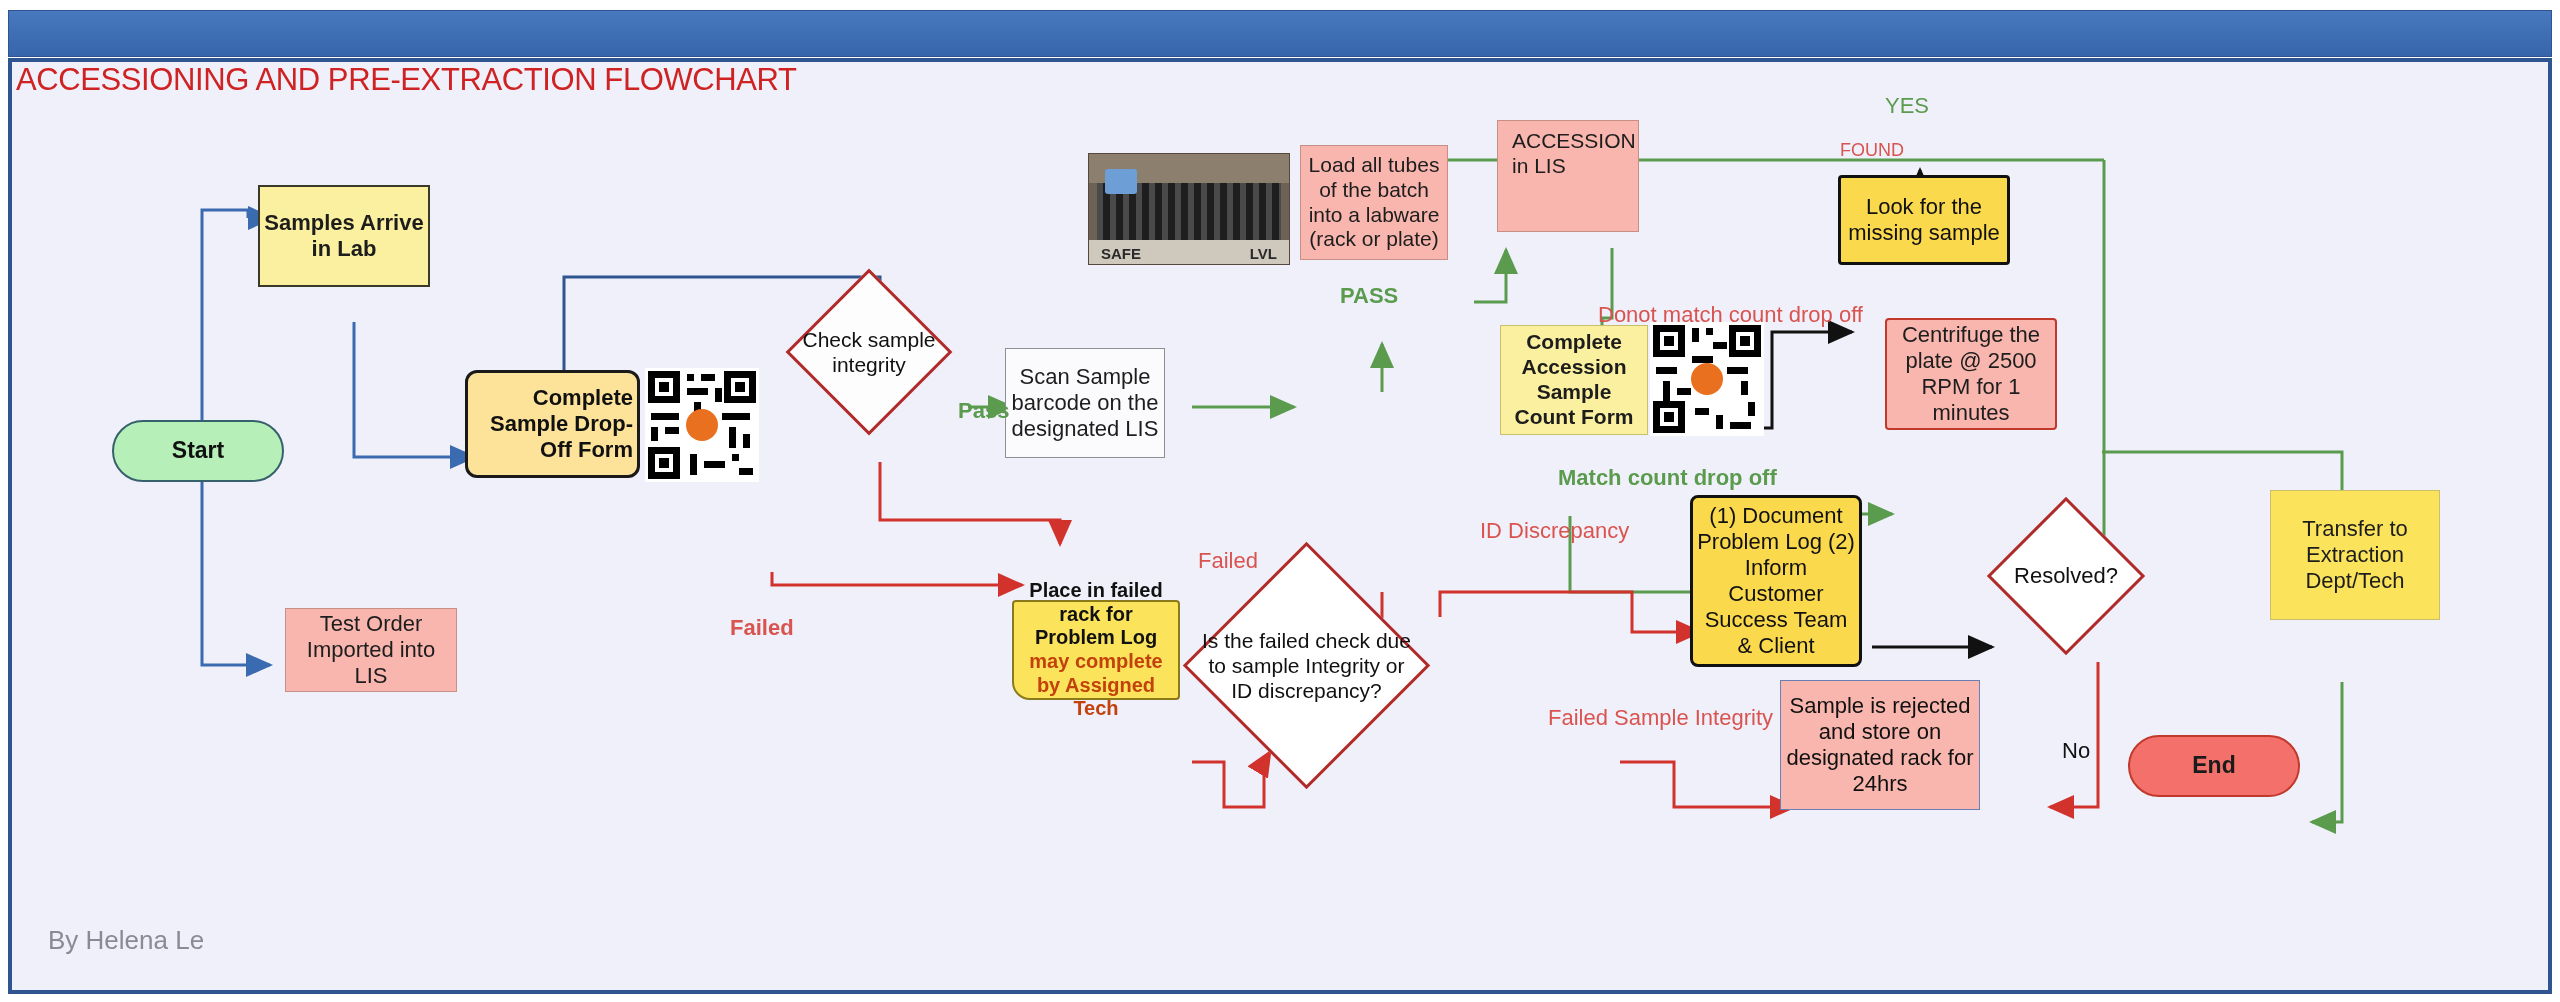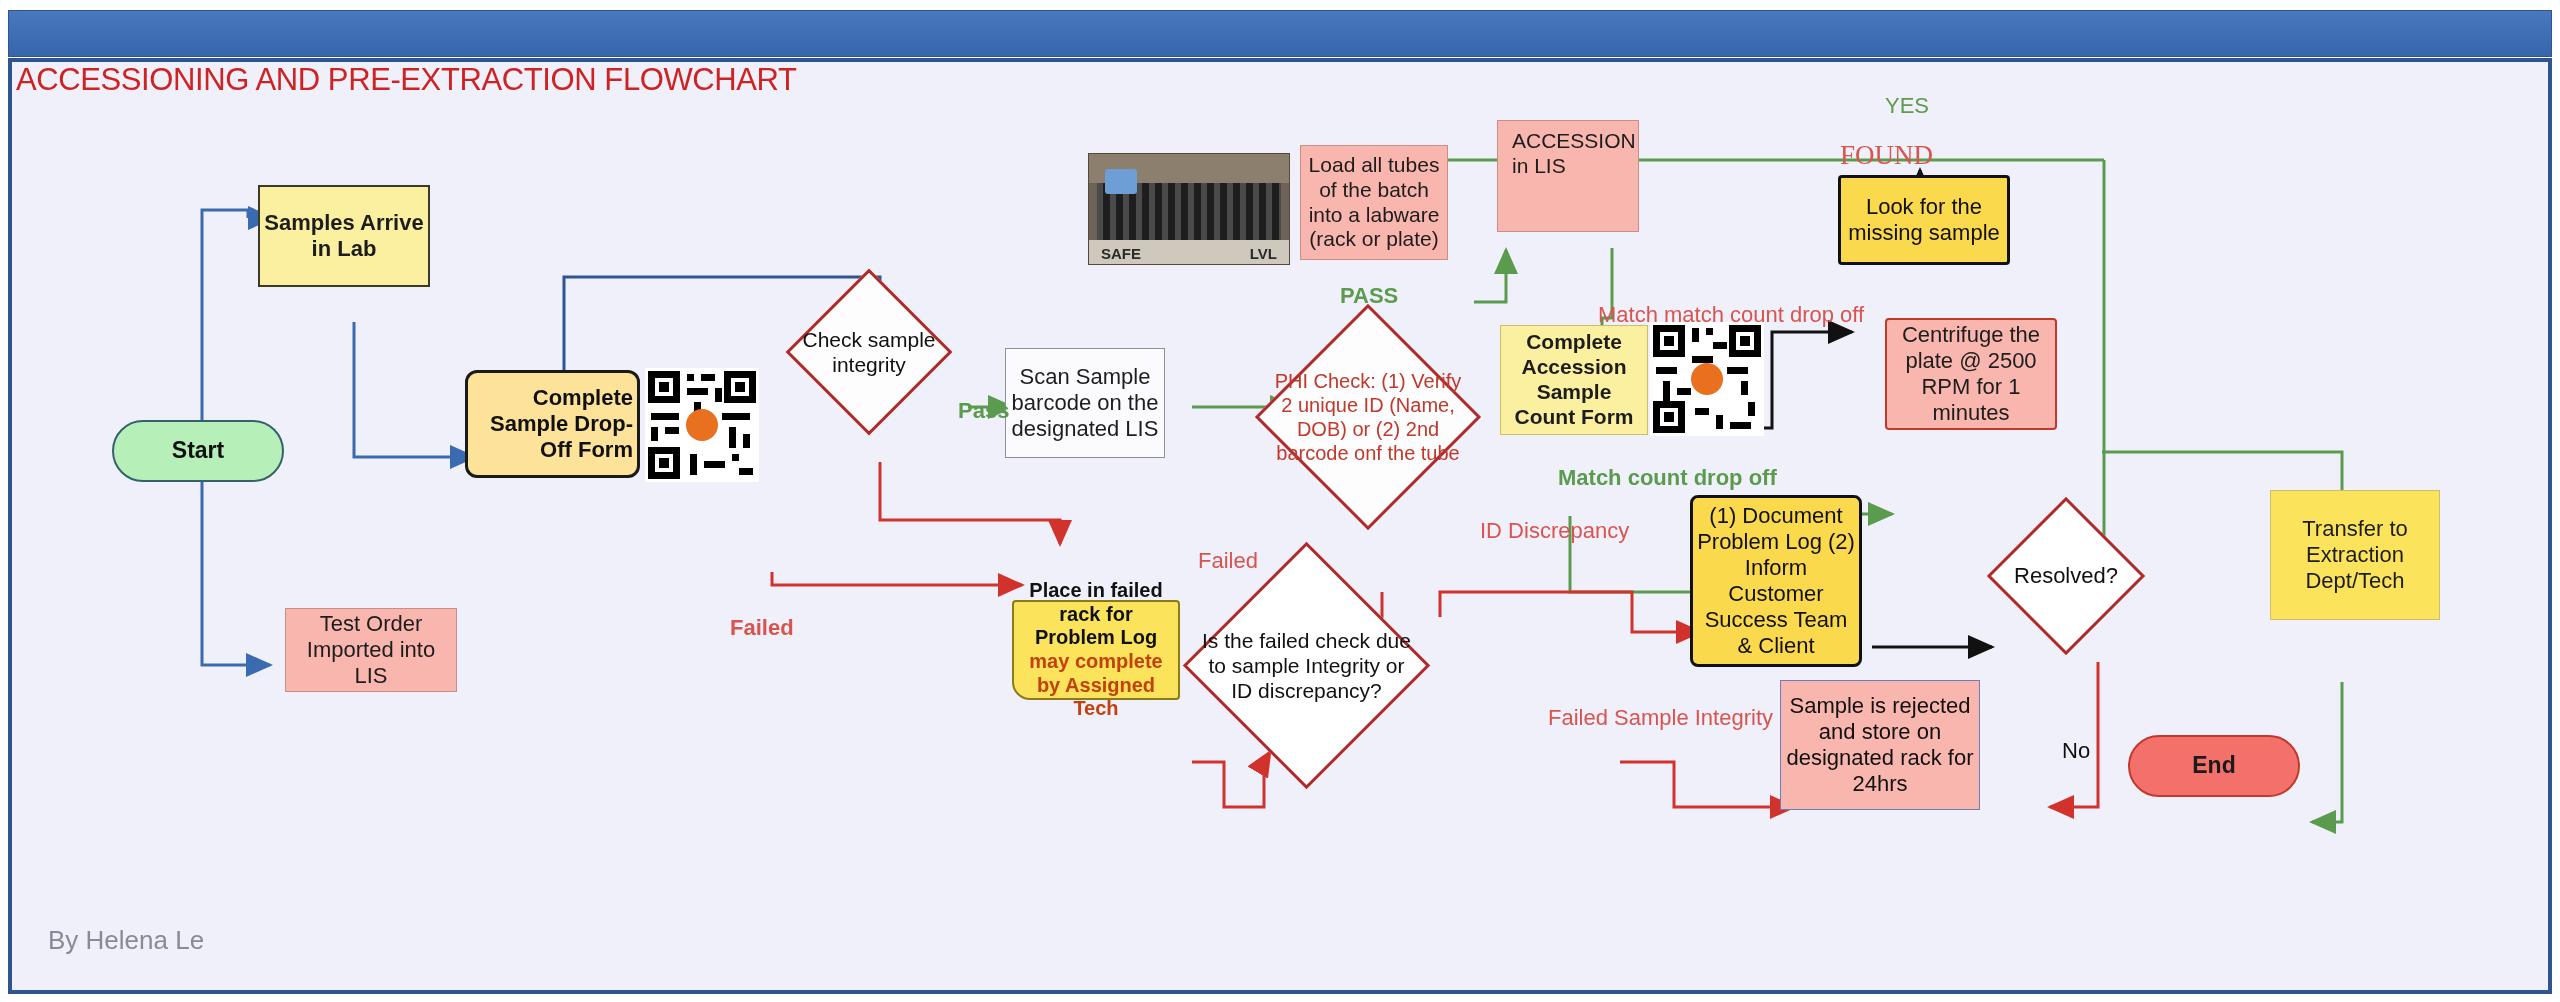--- a/index.html
+++ b/index.html
@@ -209,26 +209,20 @@
     <div class="dshape"></div>
     <div class="dlabel" style="font-size:21px;color:#111;">
       <span>Check sample integrity</span>
     </div>
   </div>
 
   <div class="node white-box" style="left:1005px;top:348px;width:160px;height:110px;font-size:22px;">
     <span>Scan Sample barcode on the designated  LIS</span>
   </div>
 
-  <div class="diamond dred" style="left:1288px;top:337px;width:160px;height:160px;">
-    <div class="dshape"></div>
-    <div class="dlabel" style="font-size:20px;color:#c0392b;">
-      <span>PHI Check: (1) Verify 2 unique ID (Name, DOB) or (2) 2nd barcode onf the tube</span>
-    </div>
-  </div>
 
   <div class="photo" style="left:1088px;top:153px;width:200px;height:110px;">
     <div class="ptop"></div>
     <div class="prack">
       <div class="pgrid"></div>
     </div>
     <div class="pblue"></div>
     <div class="pbot"></div>
     <div class="plbl">SAFE</div>
     <div class="plvl">LVL</div>
@@ -325,23 +319,23 @@
   <div class="lbl lbl-green" style="left:958px;top:398px;font-size:22px;font-weight:bold;">Pass</div>
 
   <div class="lbl lbl-red" style="left:1198px;top:548px;font-size:22px;">Failed</div>
 
   <div class="lbl lbl-red" style="left:730px;top:615px;font-size:22px;font-weight:bold;">Failed</div>
 
   <div class="lbl lbl-green" style="left:1340px;top:283px;font-size:22px;font-weight:bold;">PASS</div>
 
   <div class="lbl lbl-green" style="left:1885px;top:93px;font-size:22px;">YES</div>
 
-  <div class="lbl lbl-red" style="left:1840px;top:140px;font-size:27px;font-family:Liberation Serif, serif;">FOUND</div>
-
-  <div class="lbl lbl-red" style="left:1598px;top:302px;font-size:22px;">Match match count drop off</div>
+  <div class="lbl lbl-red" style="left:1840px;top:140px;font-size:18px;">FOUND</div>
+
+  <div class="lbl lbl-red" style="left:1598px;top:302px;font-size:22px;">Donot match count drop off</div>
 
   <div class="lbl lbl-green" style="left:1558px;top:465px;font-size:22px;font-weight:bold;">Match count drop off</div>
 
   <div class="lbl lbl-red" style="left:1480px;top:518px;font-size:22px;">ID Discrepancy</div>
 
   <div class="lbl lbl-red" style="left:1548px;top:705px;font-size:22px;">Failed Sample Integrity</div>
 
   <div class="lbl lbl-black" style="left:2062px;top:738px;font-size:22px;">No</div>
 
 </div>

